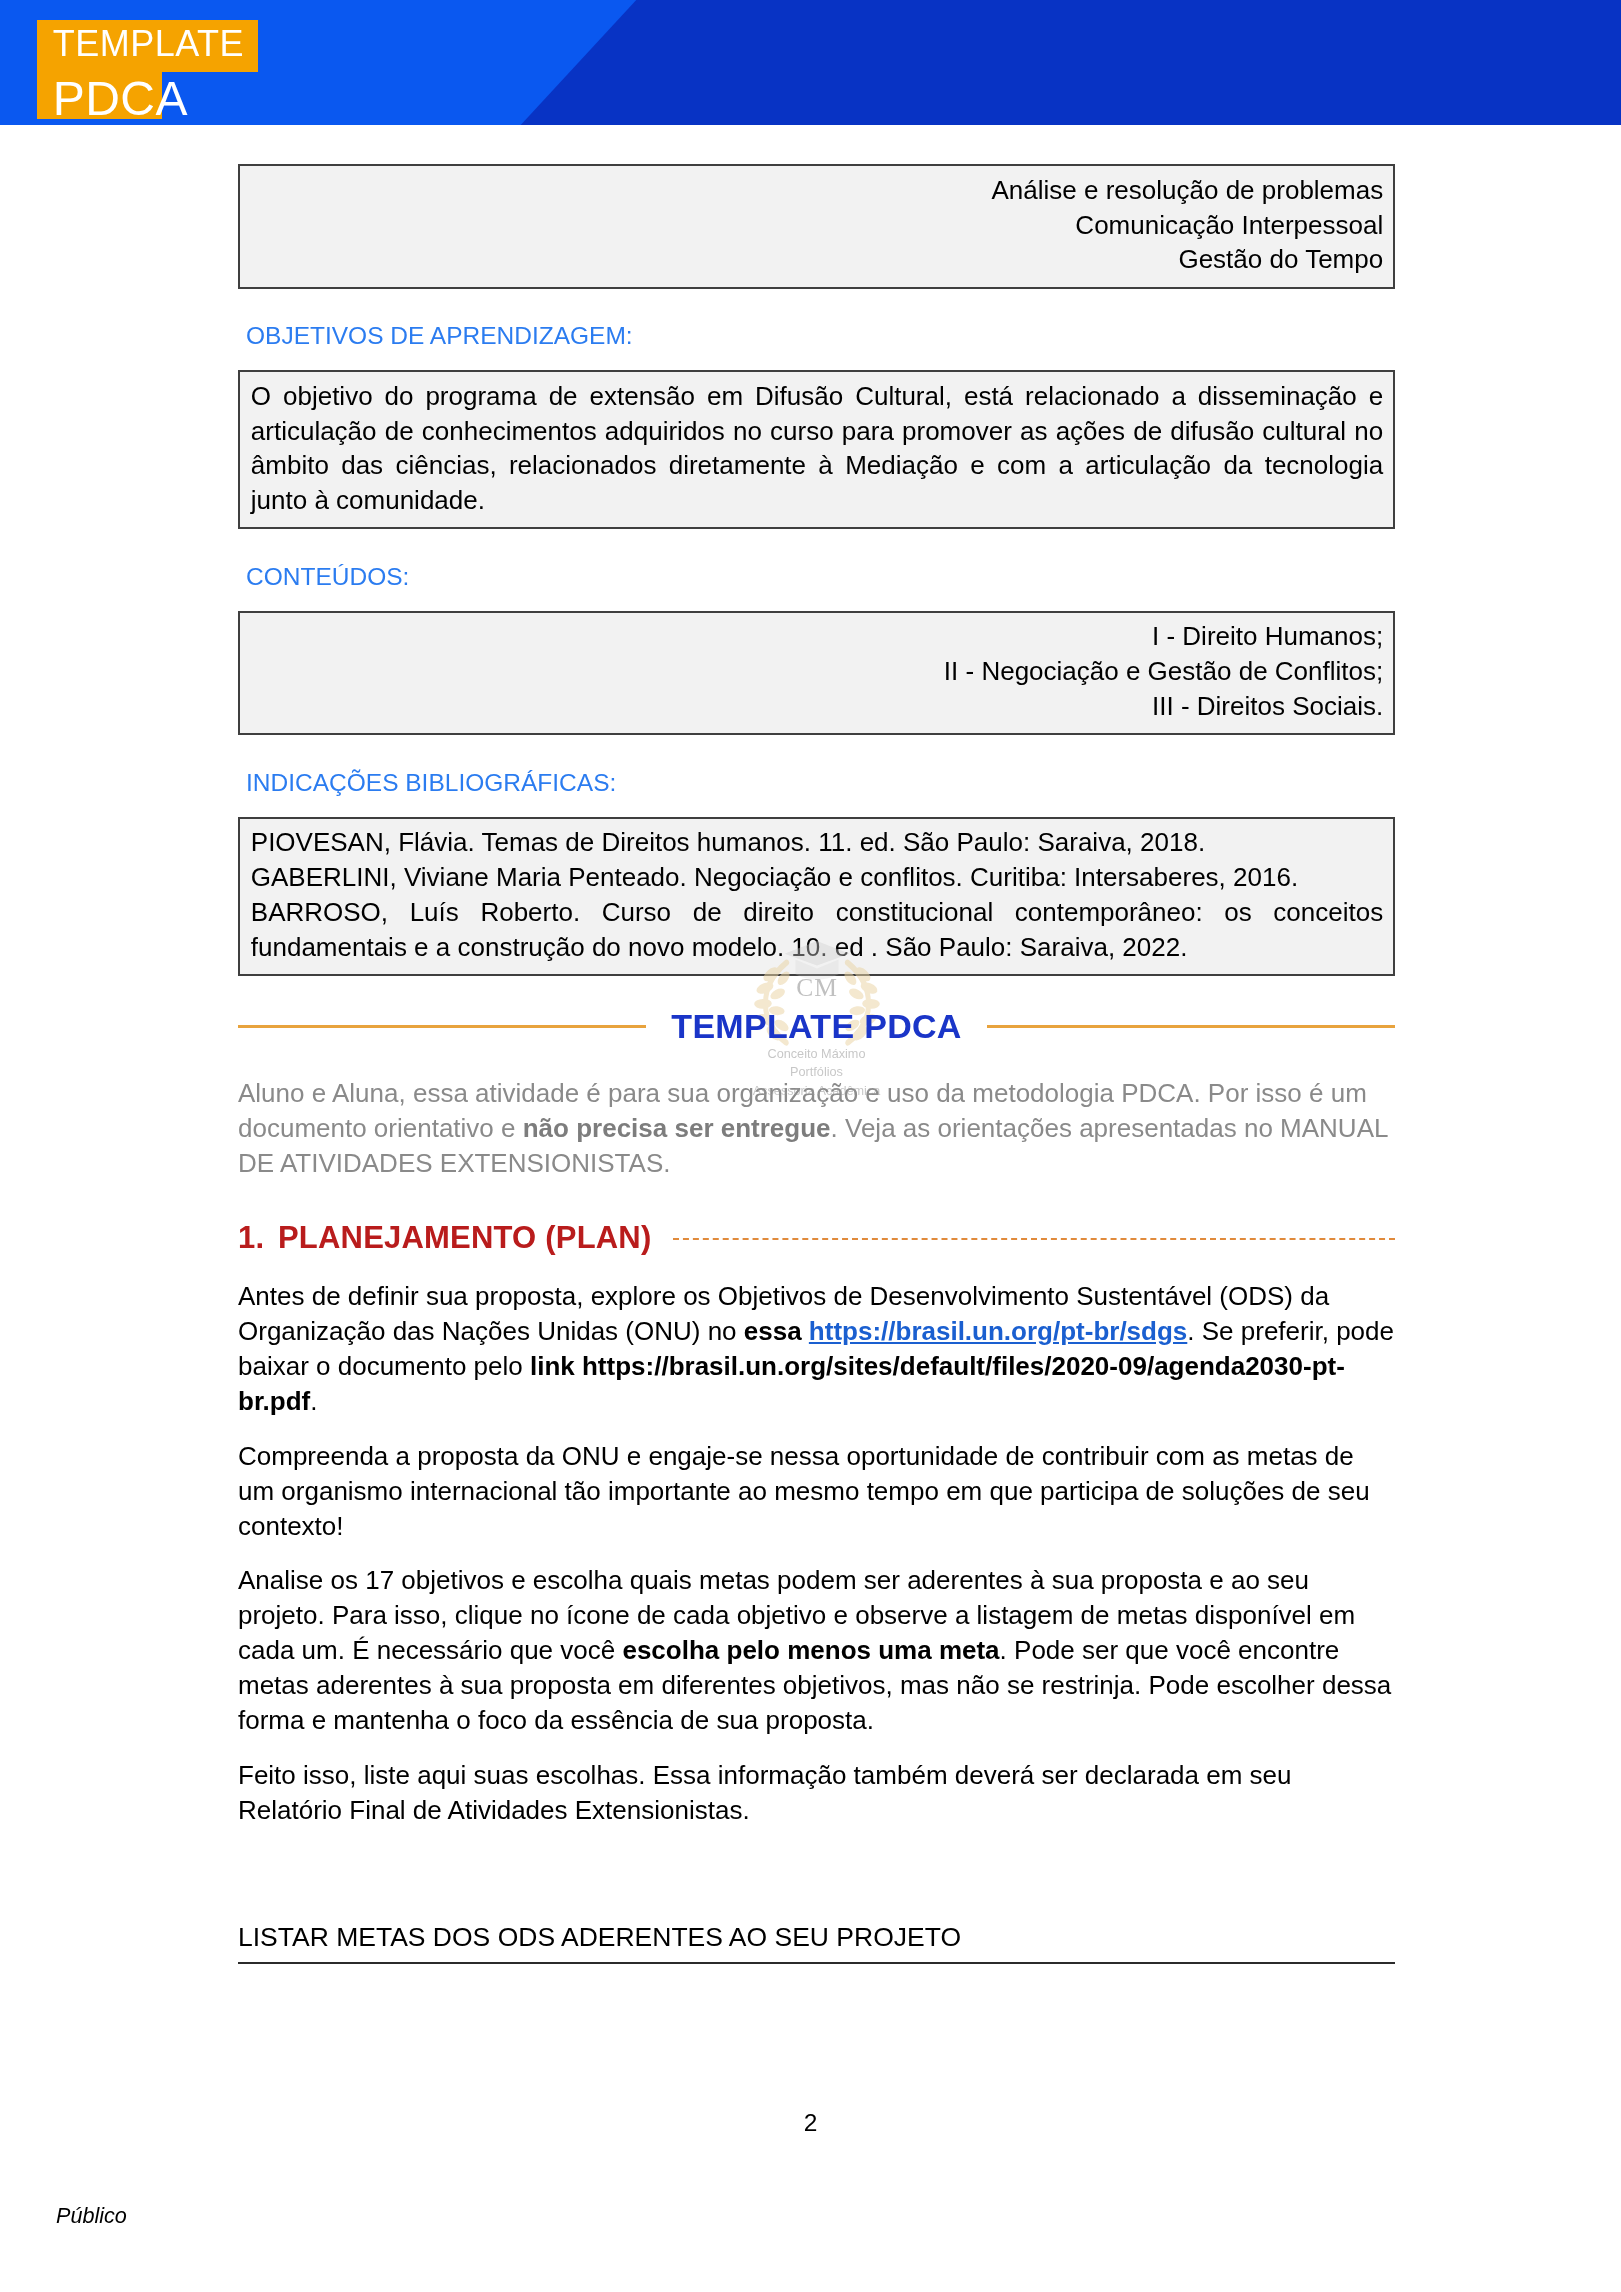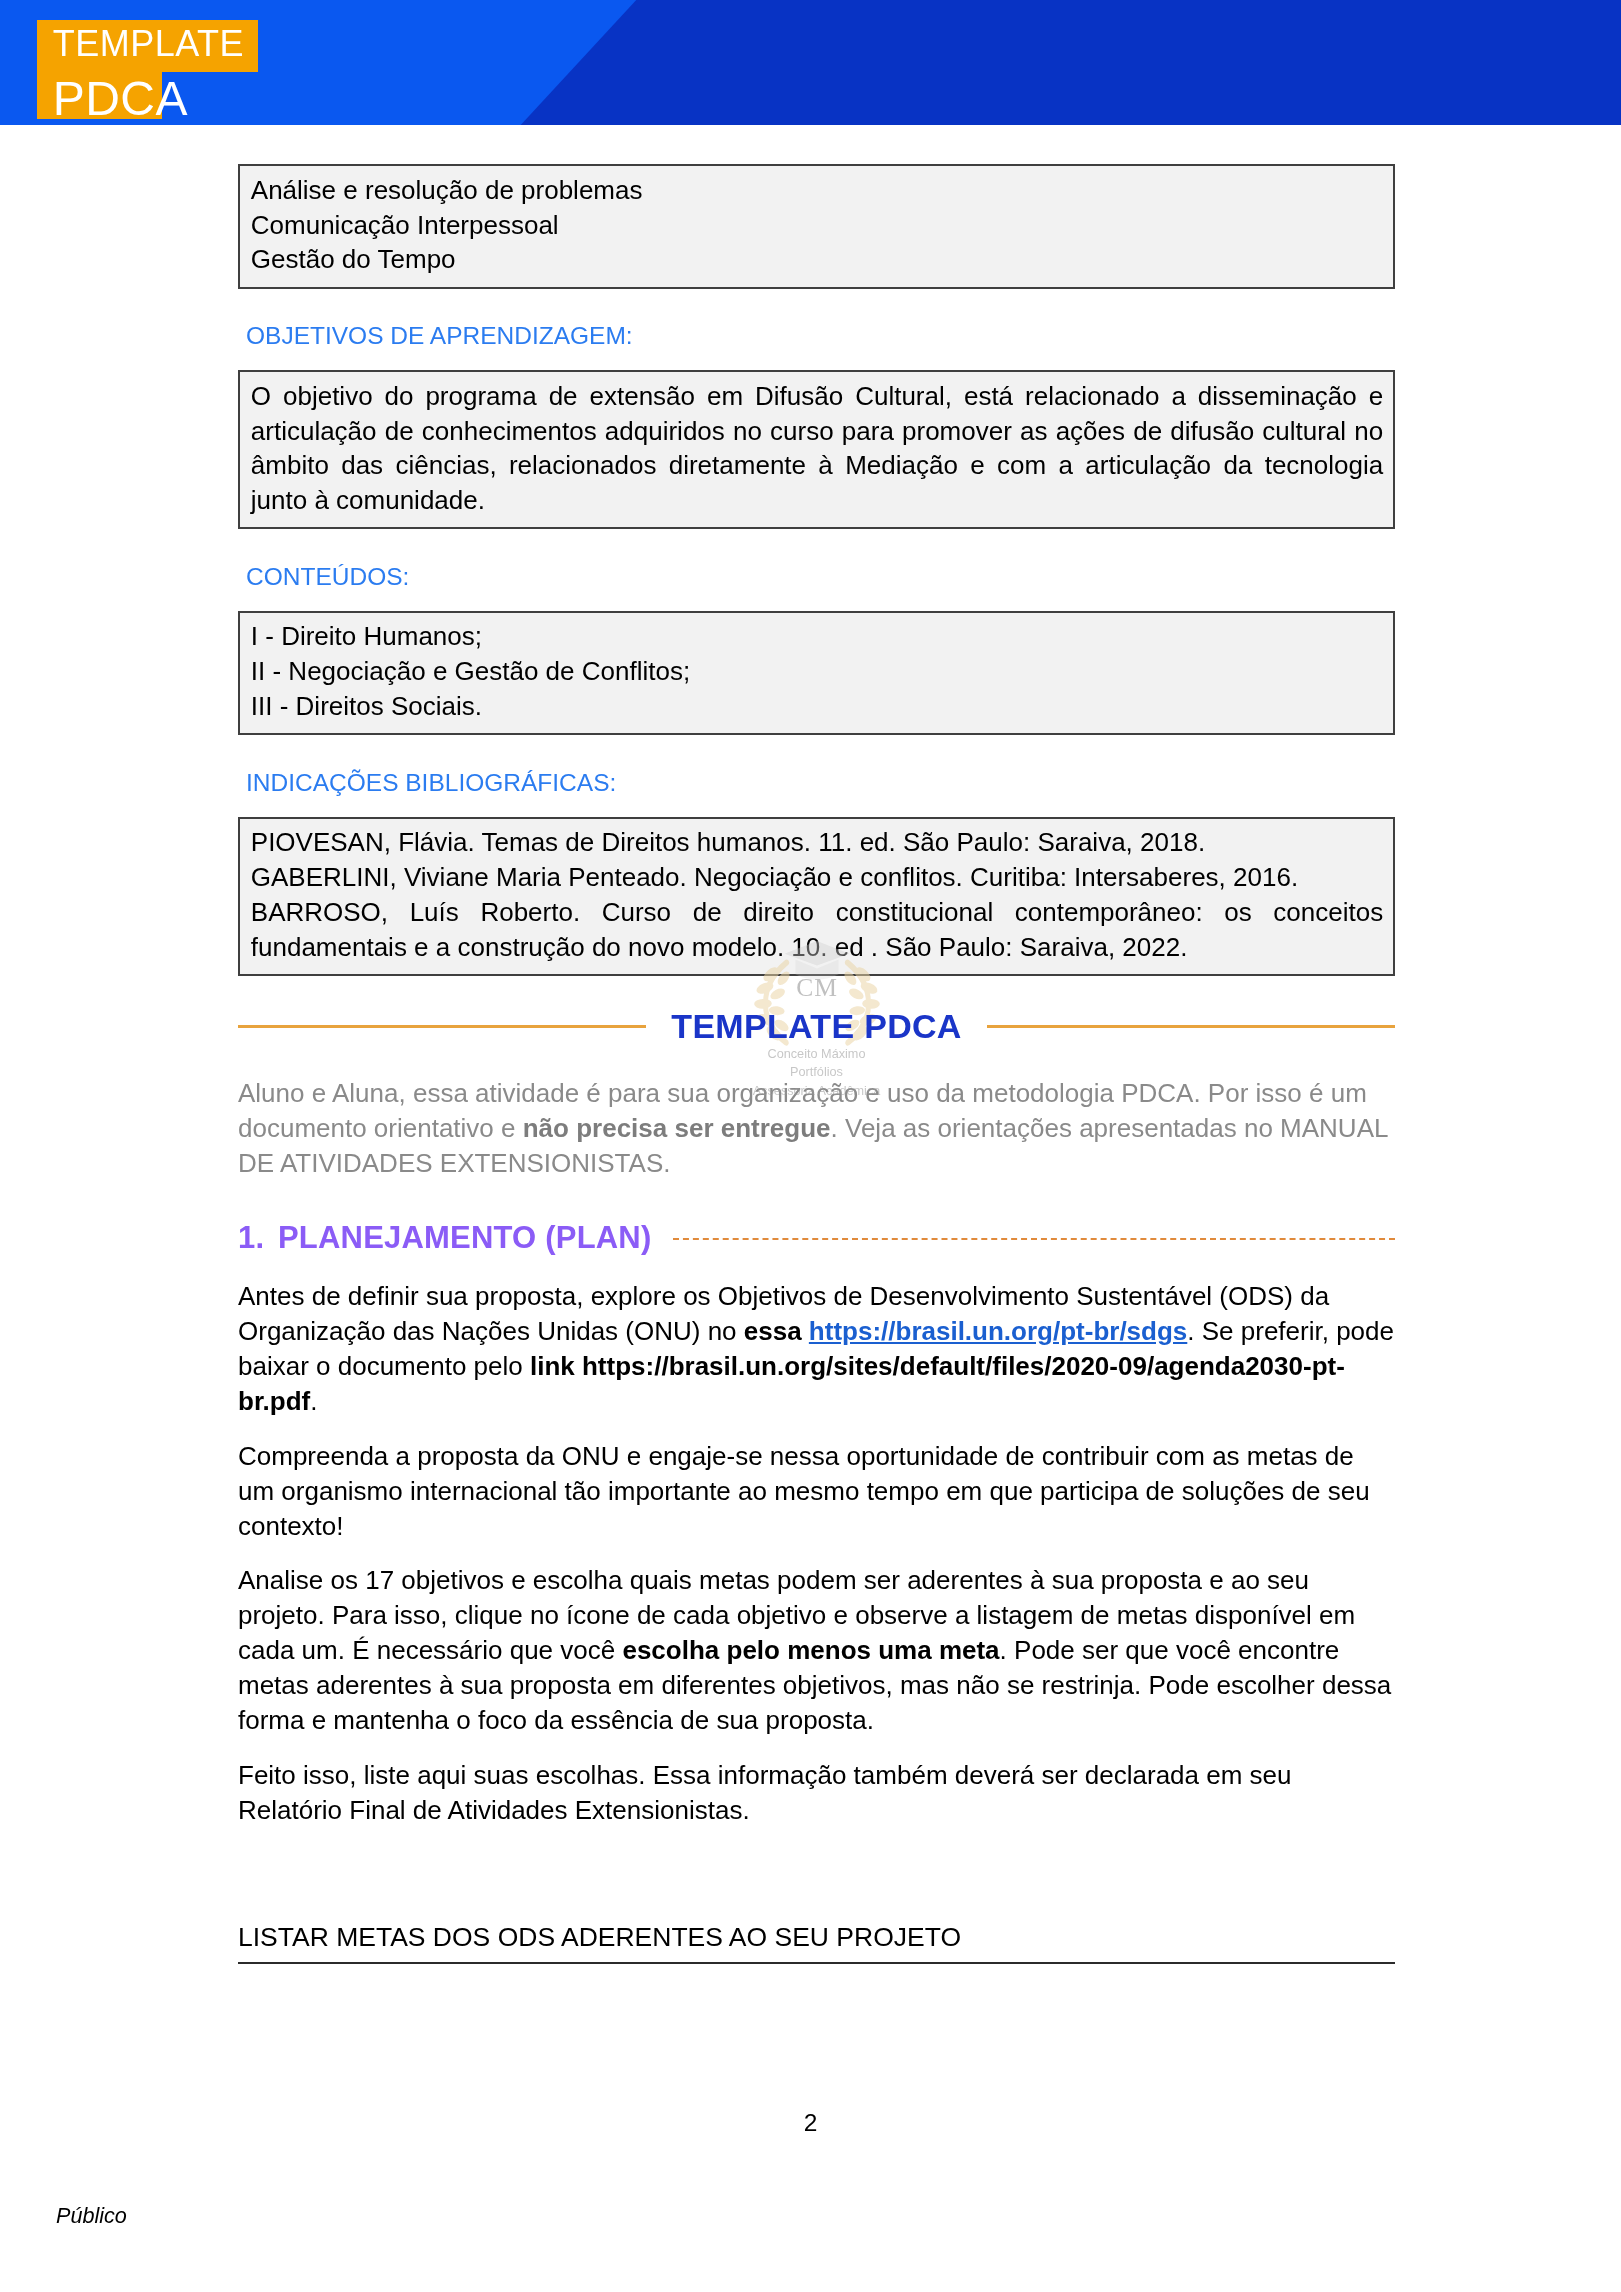--- a/index.html
+++ b/index.html
@@ -91,20 +91,21 @@
     border: 2px solid #3f3f3f;
     background: #f2f2f2;
     box-sizing: border-box;
     padding: 6.9px 9.8px 9.8px 10.8px;
   }
   .box p {
     margin: 0;
     font-size: 26px;
     line-height: 1.335;
     color: #000;
+    text-align: right;
   }
   .box.justify p { text-align: justify; }
 
   .section-label {
     color: #2b7cf0;
     font-size: 24.5px;
     line-height: 1.3;
     margin: 8px;
     padding: 0;
   }
@@ -183,21 +184,21 @@
   
   .plan-head {
     display: flex;
     align-items: center;
     gap: 21.6px;
     margin: 0;
   }
   .plan-head-text {
     font-size: 31px;
     font-weight: bold;
-    color: #8b5cf6;
+    color: #b91c1c;
     white-space: nowrap;
     letter-spacing: 0.2px;
   }
   .plan-head-num { margin-right: 13.7px; }
   .plan-dashes {
     flex: 1 1 auto;
     height: 0;
     border-top: 2.9px dashed #e08a3c;
     margin-top: 2px;
   }

